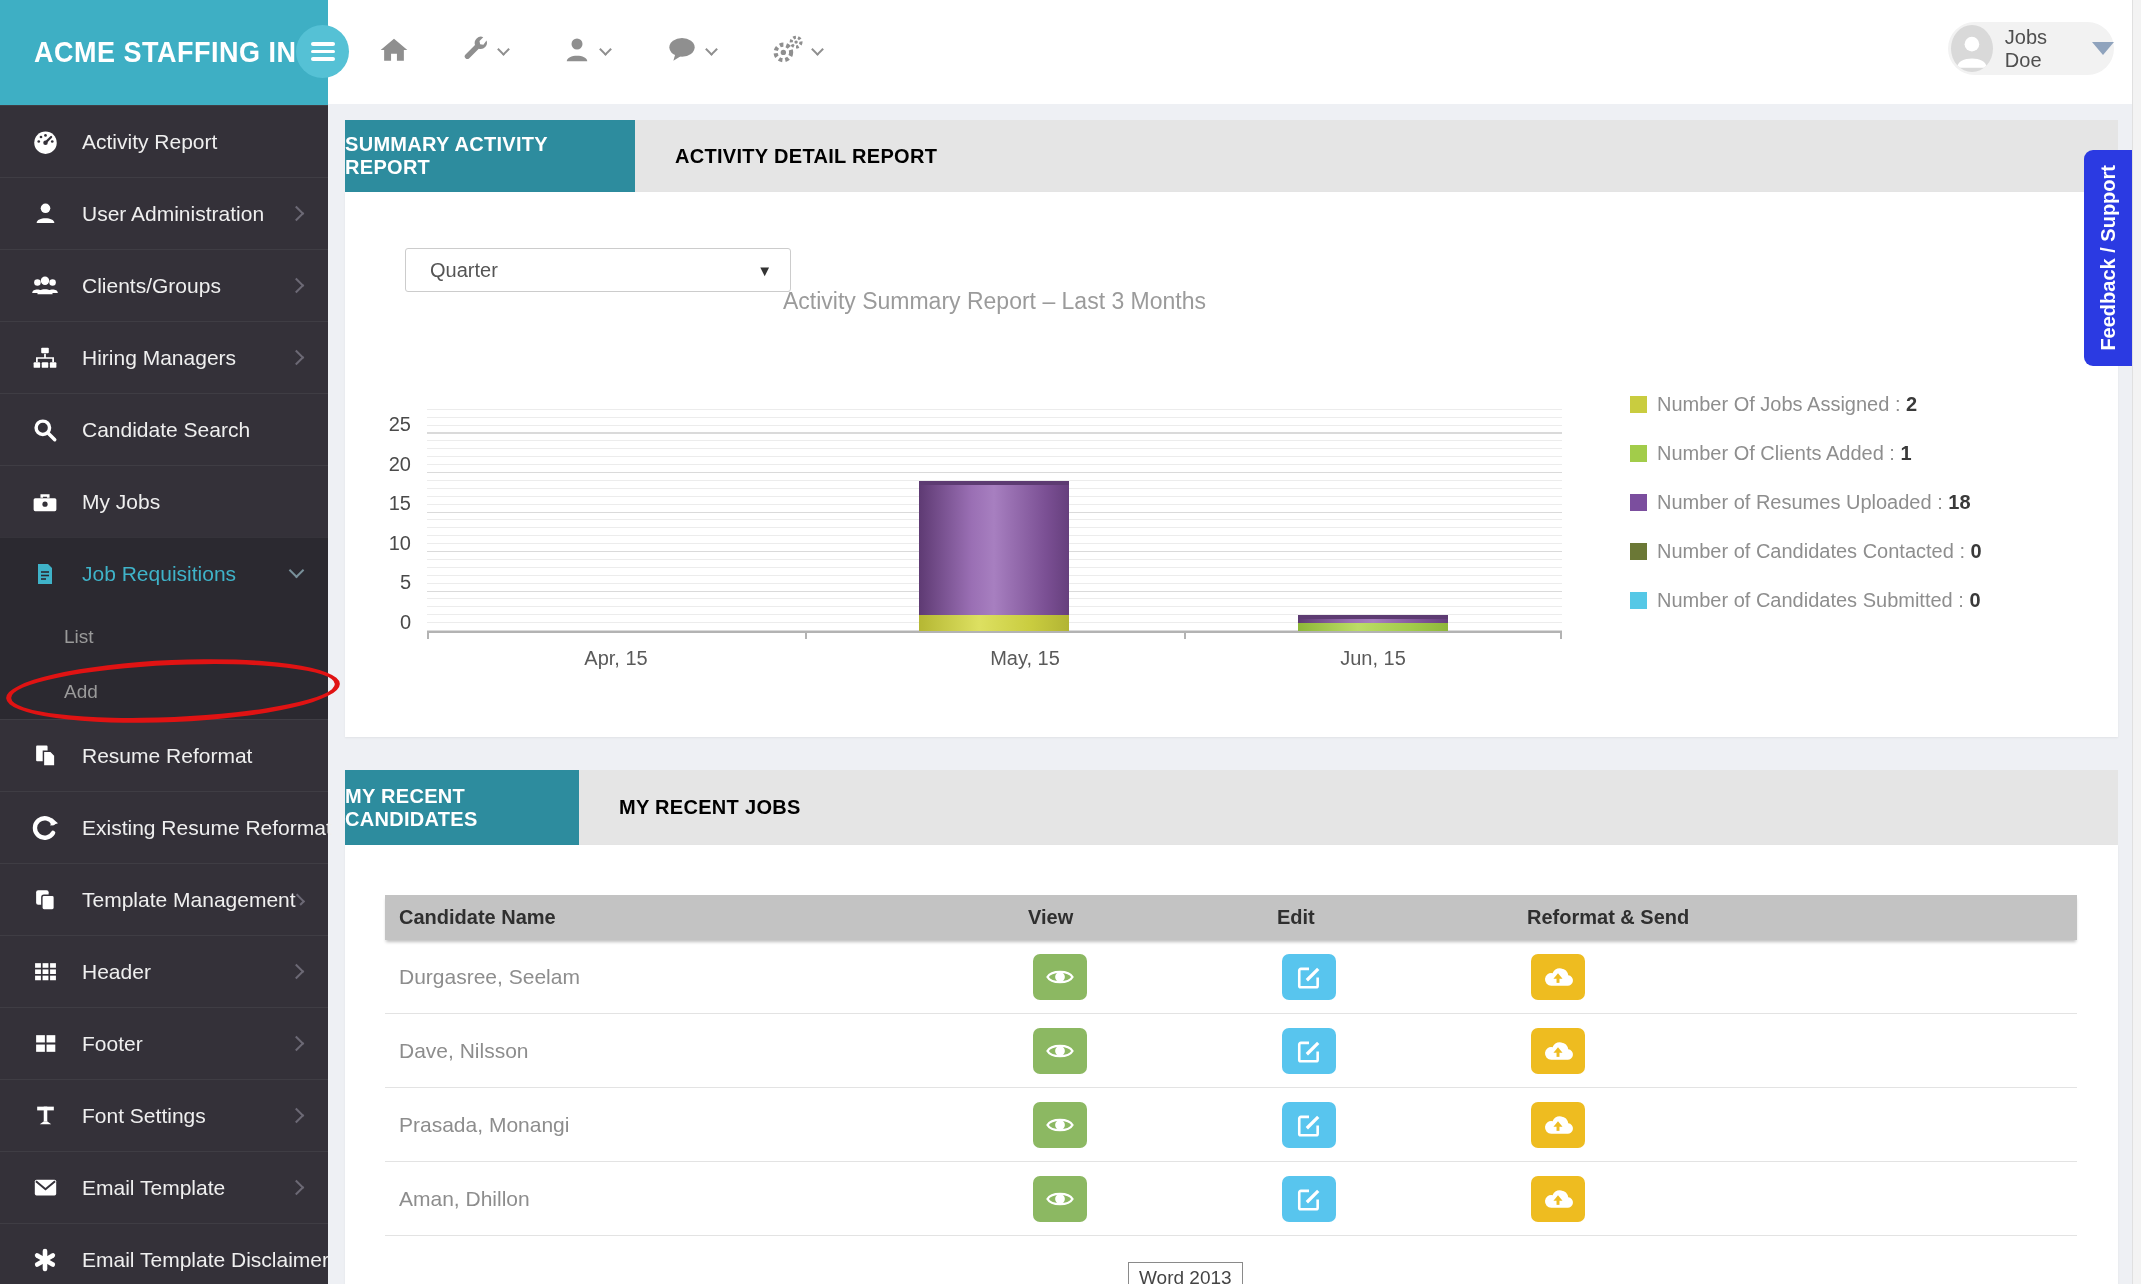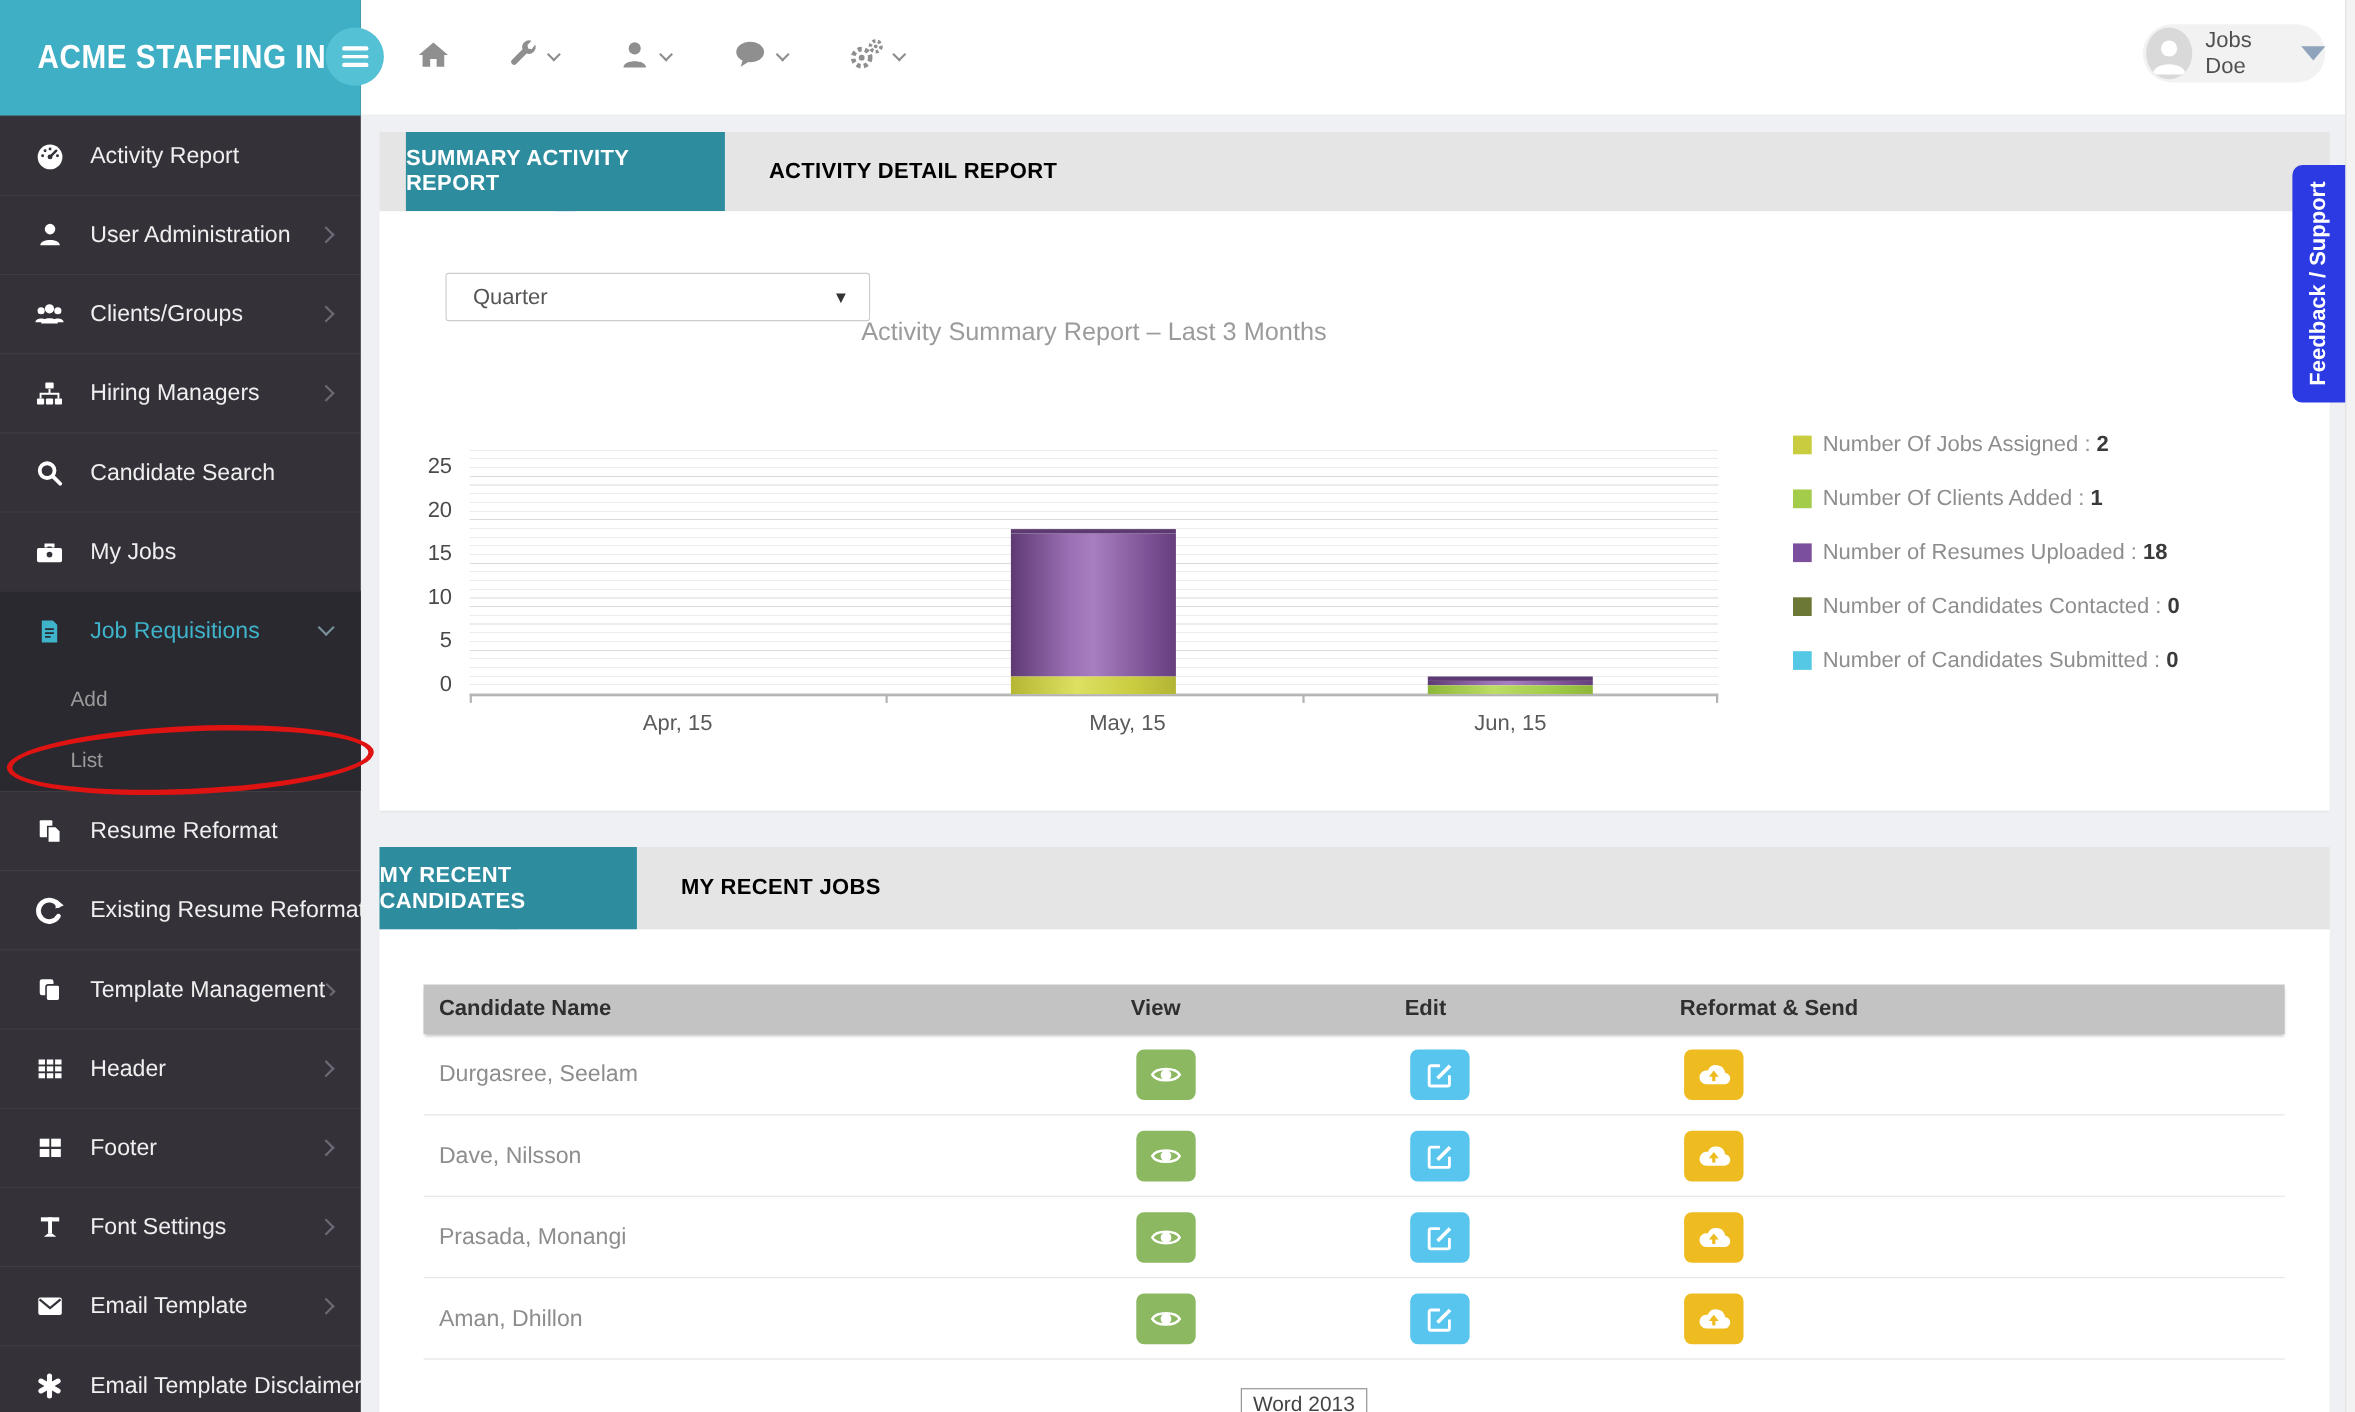--- a/index.html
+++ b/index.html
@@ -31,21 +31,21 @@
   .avatar { width:47px; height:47px; border-radius:50%; background:#d9d9d9; margin-left:3px; display:flex; align-items:center; justify-content:center; overflow:hidden; }
   .user-name { font-size:20px; color:#4f4f4f; margin-left:12px; }
   .user-caret { width:0; height:0; border-left:11px solid transparent; border-right:11px solid transparent; border-top:13px solid #8fa3bd; margin-left:12px; }
   .powered { position:absolute; right:34px; top:80px; font-size:17px; color:#8d8d8d; }
 
   
   .tabstrip { position:absolute; left:345px; width:1773px; background:#e5e5e5; display:flex; align-items:stretch; }
   .tab { display:flex; align-items:center; font-weight:700; letter-spacing:.3px; color:#000000; font-size:20px; cursor:pointer; }
   .tab.active { background:#2d8c9e; color:#fff; justify-content:center; position:relative; }
   .tab.active::after { content:""; position:absolute; left:50%; bottom:-9px; margin-left:-9px; border-left:9px solid transparent; border-right:9px solid transparent; border-top:9px solid #2d8c9e; }
-  .strip1 { top:120px; height:72px;padding-left:24px; }
+  .strip1 { top:120px; height:72px; }
   .strip2 { top:770px; height:75px; }
   .card-body { position:absolute; left:345px; width:1773px; background:#fff; box-shadow:0 1px 2px rgba(0,0,0,.06); }
   .body1 { top:192px; height:545px; }
   .body2 { top:845px; height:439px; overflow:hidden; }
 
   
   .select-box { position:absolute; left:60px; top:56px; width:386px; height:44px; border:1px solid #ccc; border-radius:3px; background:#fff; display:flex; align-items:center; padding:0 18px 0 24px; font-size:20px; color:#555; cursor:pointer; }
   .select-box .caret { margin-left:auto; font-size:15px; color:#333; }
 
   
@@ -191,24 +191,24 @@
                 <line x1="8" y1="10" x2="16" y2="10"></line>
                 <line x1="8" y1="13.5" x2="16" y2="13.5"></line>
                 <line x1="8" y1="17" x2="13" y2="17"></line>
               </g>
             </svg>
         </span>
         <span class="lbl">Job Requisitions</span>
         <span class="chev-d"></span>
       </div>
       <div class="submenu-item">
+        <span>List</span>
+      </div>
+      <div class="submenu-item">
         <span>Add</span>
-      </div>
-      <div class="submenu-item">
-        <span>List</span>
       </div>
     </div>
 
     <div class="menu-item">
       <span class="mi-icon">
         <svg width="25" height="25" viewBox="0 0 24 24" fill="#fff">
             <rect x="3" y="2.5" width="11" height="15" rx="1"></rect>
             <path d="M10,8 h7 l4,4 v10 h-11 z" stroke="#343139" stroke-width="1.4"></path>
           </svg>
       </span>

